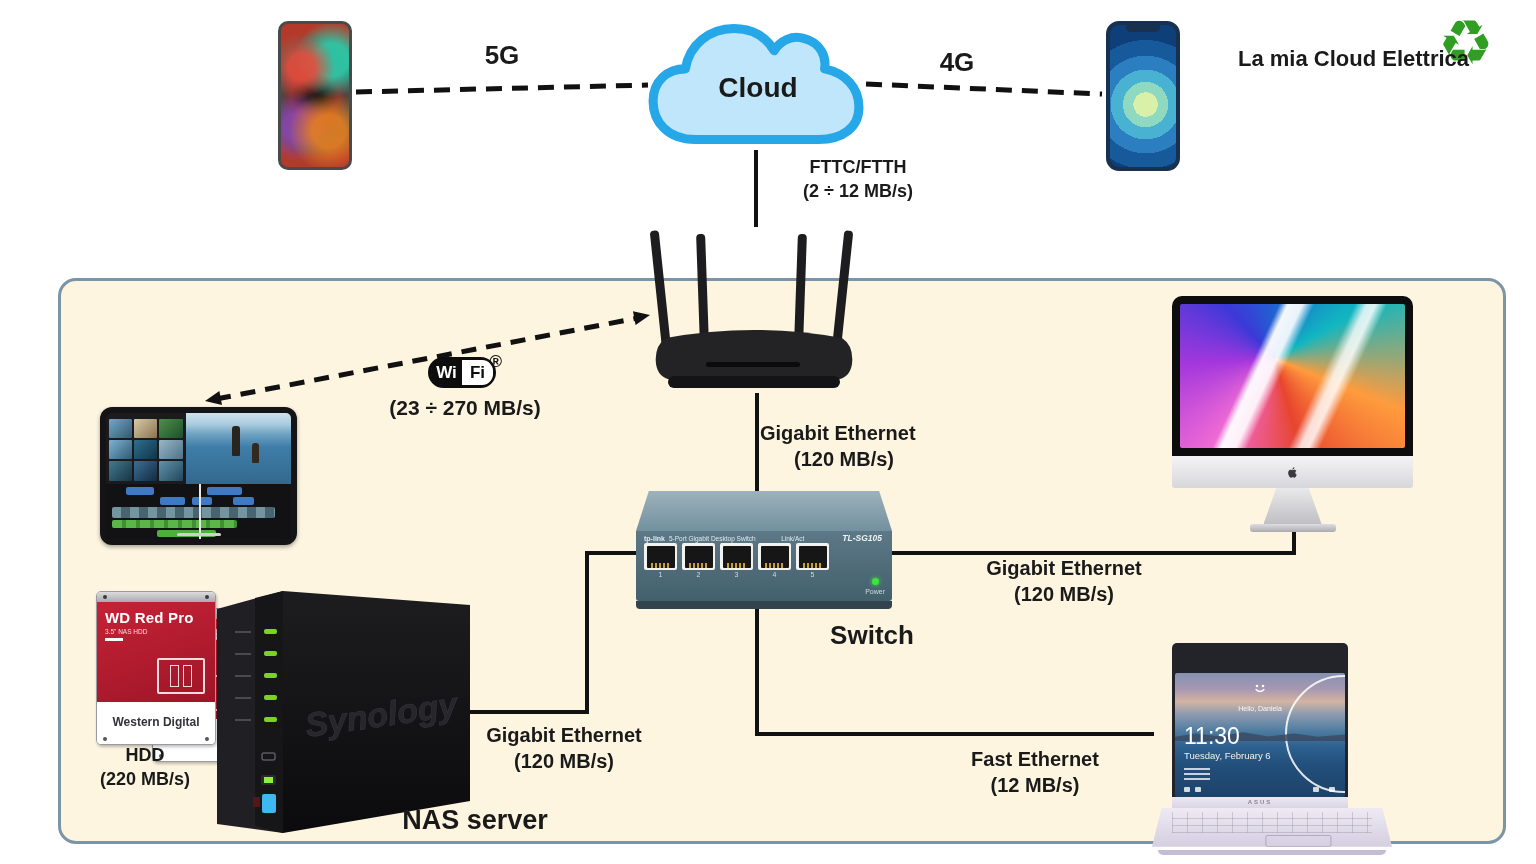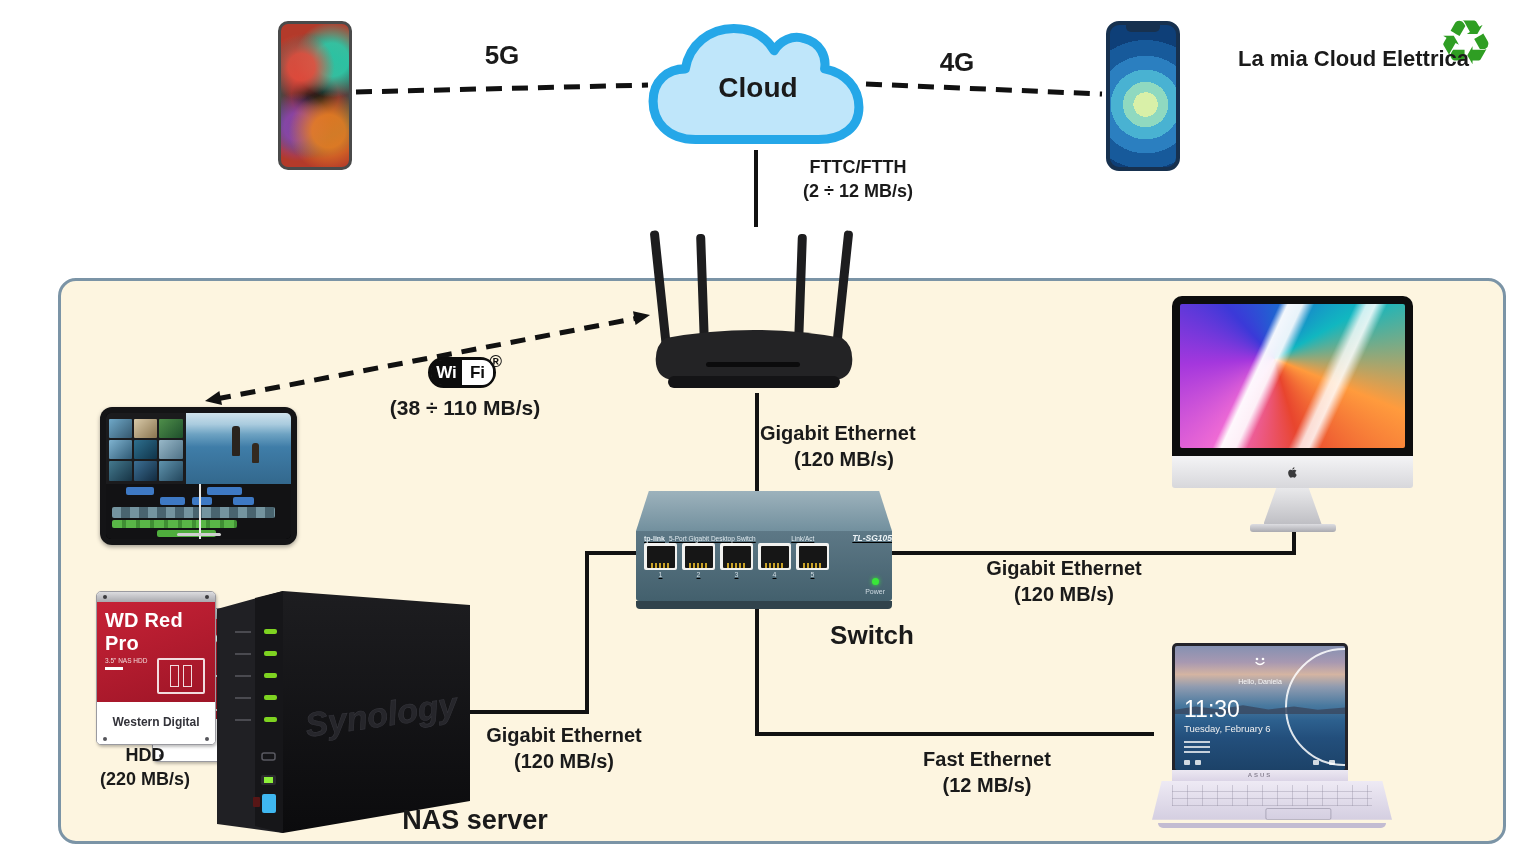--- a/index.html
+++ b/index.html
@@ -74,21 +74,21 @@
   .tl-clip{position:absolute; top:0; height:100%; background:#3e79c4; border-radius:2px;}
   .tl-strip{height:11px; width:94%; background:repeating-linear-gradient(90deg,#74949f 0 9px,#49646f 9px 18px); border-radius:2px; margin-bottom:2px;}
   .tl-green{height:8px; width:72%; background:repeating-linear-gradient(90deg,#59b647 0 10px,#3f8f33 10px 14px); border-radius:2px; margin-bottom:2px;}
   .tl-green2{height:7px; width:34%; margin-left:26%; background:#4fae3d; border-radius:2px;}
   .playhead{position:absolute; left:50%; top:0; width:2px; height:100%; background:#e8e8e8;}
   .homebar{position:absolute; bottom:3px; left:50%; transform:translateX(-50%); width:44px; height:3px; background:#cfcfcf; border-radius:2px;}
 
   
   .switch{left:636px; top:491px; width:256px; height:118px; z-index:2;}
   .sw-top{height:40px; clip-path:polygon(5% 0,95% 0,100% 100%,0 100%); background:linear-gradient(180deg,#9db2bc,#72909e);}
-  .sw-front{height:70px; background:linear-gradient(180deg,#5d7886,#43606d); position:relative; padding:2px 0 0 8px; border-radius:0 0 3px 3px;text-decoration:underline;}
+  .sw-front{height:70px; background:linear-gradient(180deg,#5d7886,#43606d); position:relative; padding:2px 10px 0 8px; border-radius:0 0 3px 3px;}
   .sw-meta{display:flex; align-items:baseline; gap:4px; color:#dfe9ee; font-size:6.5px; height:10px;}
   .sw-meta .b{font-weight:bold; font-size:7px;}
   .sw-meta .linkact{margin-left:auto; margin-right:34px;}
   .sw-meta .model{font-weight:bold; font-style:italic; font-size:8.5px; color:#eef4f7;}
   .sw-ports{display:flex; gap:5px;}
   .port{width:33px; height:27px; background:#f2f2f0; border-radius:2px; padding:2.5px;}
   .port-in{width:100%; height:100%; background:#161616; border-radius:1px;
            background-image:repeating-linear-gradient(90deg,#c9a227 0 2px,#161616 2px 4px); background-size:70% 5px; background-position:50% 100%; background-repeat:no-repeat; background-color:#161616;}
   .sw-nums{display:flex; gap:5px; margin-top:1px;}
   .sw-nums span{width:33px; text-align:center; font-size:7px; color:#cfdbe2;}
@@ -109,35 +109,35 @@
 
   
   .nas{left:205px; top:585px; width:270px; height:255px; z-index:4;}
   .hdd{width:120px; height:154px; background:#fff; border:1px solid #9a9aa0; border-radius:5px; position:absolute; overflow:hidden; box-shadow:1px 2px 3px rgba(0,0,0,.25);}
   .hdd-1{left:96px; top:591px; z-index:5;}
   .hdd-2{left:152px; top:608px; z-index:3;}
   .hdd-top{height:10px; background:linear-gradient(180deg,#dcdcdf,#a9a9ae); position:relative;}
   .hdd-top i{position:absolute; top:3px; width:4px; height:4px; border-radius:50%; background:#3a3a3d;}
   .hdd-top i:first-child{left:6px;} .hdd-top i:last-child{right:6px;}
   .hdd-red{height:100px; background:linear-gradient(160deg,#c6commanded 0,#c62236,#9e1527); background:linear-gradient(160deg,#c62236,#9e1527); padding:7px 8px 0 8px; position:relative; color:#fff;}
-  .hdd-model{font-size:20px; font-weight:bold; letter-spacing:.2px;}
+  .hdd-model{font-size:15px; font-weight:bold; letter-spacing:.2px;}
   .hdd-sub{font-size:6.5px; color:#f2d9da; margin-top:2px;}
   .hdd-dash{width:18px; height:3px; background:#fff; margin-top:3px;}
   .hdd-icon{position:absolute; right:10px; bottom:8px; width:48px; height:36px; border:2px solid rgba(255,255,255,.85); border-radius:2px; display:flex; gap:4px; align-items:center; justify-content:center;}
   .hdd-icon i{width:9px; height:22px; border:1.5px solid rgba(255,255,255,.85);}
   .hdd-white{height:44px; background:#fff; text-align:center; padding-top:13px; position:relative;}
   .hdd-maker{font-size:12px; font-weight:bold; color:#33333a;}
   .hdd-white i{position:absolute; bottom:5px; width:4px; height:4px; border-radius:50%; background:#55555a;}
   .hdd-white i:first-of-type{left:6px;} .hdd-white i:last-of-type{right:6px;}
 
   
   .laptop{left:1152px; top:643px; width:240px; z-index:2;}
   .lt-screen{width:176px; margin-left:20px; background:#23232a; border-radius:5px 5px 0 0; padding:3px 3px 0 3px;}
   .lt-wall{width:100%; height:124px; position:relative; overflow:hidden; border-radius:2px;
-    background:linear-gradient(180deg,#8591b2 0%,#a798b1 13%,#d4b4a2 23%,#8f9bb0 33%,#49799f 48%,#2d608e 60%,#234f7c 74%,#1c4268 100%);}
+    background:linear-gradient(180deg,#8591b2 0%,#a798b1 13%,#d4b4a2 23%,#8f9bb0 33%,#49799f 48%,#2d608e 60%,#234f7c 74%,#1c4268 100%);margin-top:27px;}
   .lt-ridge{position:absolute; left:0; top:46%; width:100%; height:9%; background:#3a4a63; opacity:.85;
     clip-path:polygon(0 60%,12% 30%,26% 55%,40% 20%,55% 58%,70% 32%,84% 60%,100% 40%,100% 100%,0 100%);}
   .lt-arc{position:absolute; right:-58px; top:2px; width:118px; height:118px; border:2px solid rgba(255,255,255,.85); border-radius:50%;}
   .lt-smiley{position:absolute; left:50%; top:8%; transform:translateX(-50%);}
   .lt-hello{position:absolute; left:50%; top:26%; transform:translateX(-50%); font-size:7px; color:rgba(255,255,255,.92);}
   .lt-time{position:absolute; left:9px; top:40%; font-size:23px; font-weight:normal; color:#fff;}
   .lt-date{position:absolute; left:9px; top:62%; font-size:9.5px; color:#f0f0f0;}
   .lt-lines{position:absolute; left:9px; bottom:14px;}
   .lt-lines div{width:26px; height:2px; background:rgba(255,255,255,.75); margin-bottom:3px;}
   .lt-ico{position:absolute; bottom:5px; width:6px; height:5px; background:rgba(255,255,255,.8); border-radius:1px;}
@@ -209,21 +209,21 @@
       <rect x="20" y="150" width="172" height="12" rx="6" fill="#141416"></rect>
       <rect x="58" y="136" width="94" height="5" rx="2.5" fill="#0b0b0c"></rect>
     </svg>
   </div>
 
   <div class="abs wifi-logo">
     <span class="wifi-wi">Wi</span>
     <span class="wifi-fi">Fi</span>
     <span class="wifi-reg">®</span>
   </div>
-  <div class="lbl" style="left:375px; top:394px; width:180px; font-size:21px;">(38 ÷ 110 MB/s)</div>
+  <div class="lbl" style="left:375px; top:394px; width:180px; font-size:21px;">(23 ÷ 270 MB/s)</div>
 
   <div class="abs ipad">
     <div class="ipad-screen">
       <div class="ipad-top">
         <div class="ipad-lib">
           <div></div>
             <div></div>
             <div></div>
             <div></div>
             <div></div>
@@ -401,21 +401,21 @@
     <div>HDD</div>
     <div>(220 MB/s)</div>
   </div>
   <div class="lbl" style="left:390px; top:803px; width:170px; font-size:27px; z-index:6;">NAS server</div>
 
   <div class="lbl" style="left:478px; top:722px; width:172px;">
     <div>Gigabit Ethernet</div>
     <div>(120 MB/s)</div>
   </div>
 
-  <div class="lbl" style="left:901px; top:746px; width:172px;">
+  <div class="lbl" style="left:949px; top:746px; width:172px;">
     <div>Fast Ethernet</div>
     <div>(12 MB/s)</div>
   </div>
 
   <div class="abs laptop">
     <div class="lt-screen">
       <div class="lt-wall">
         <div class="lt-arc"></div>
         <div class="lt-ridge"></div>
         <svg class="lt-smiley" width="14" height="12">

